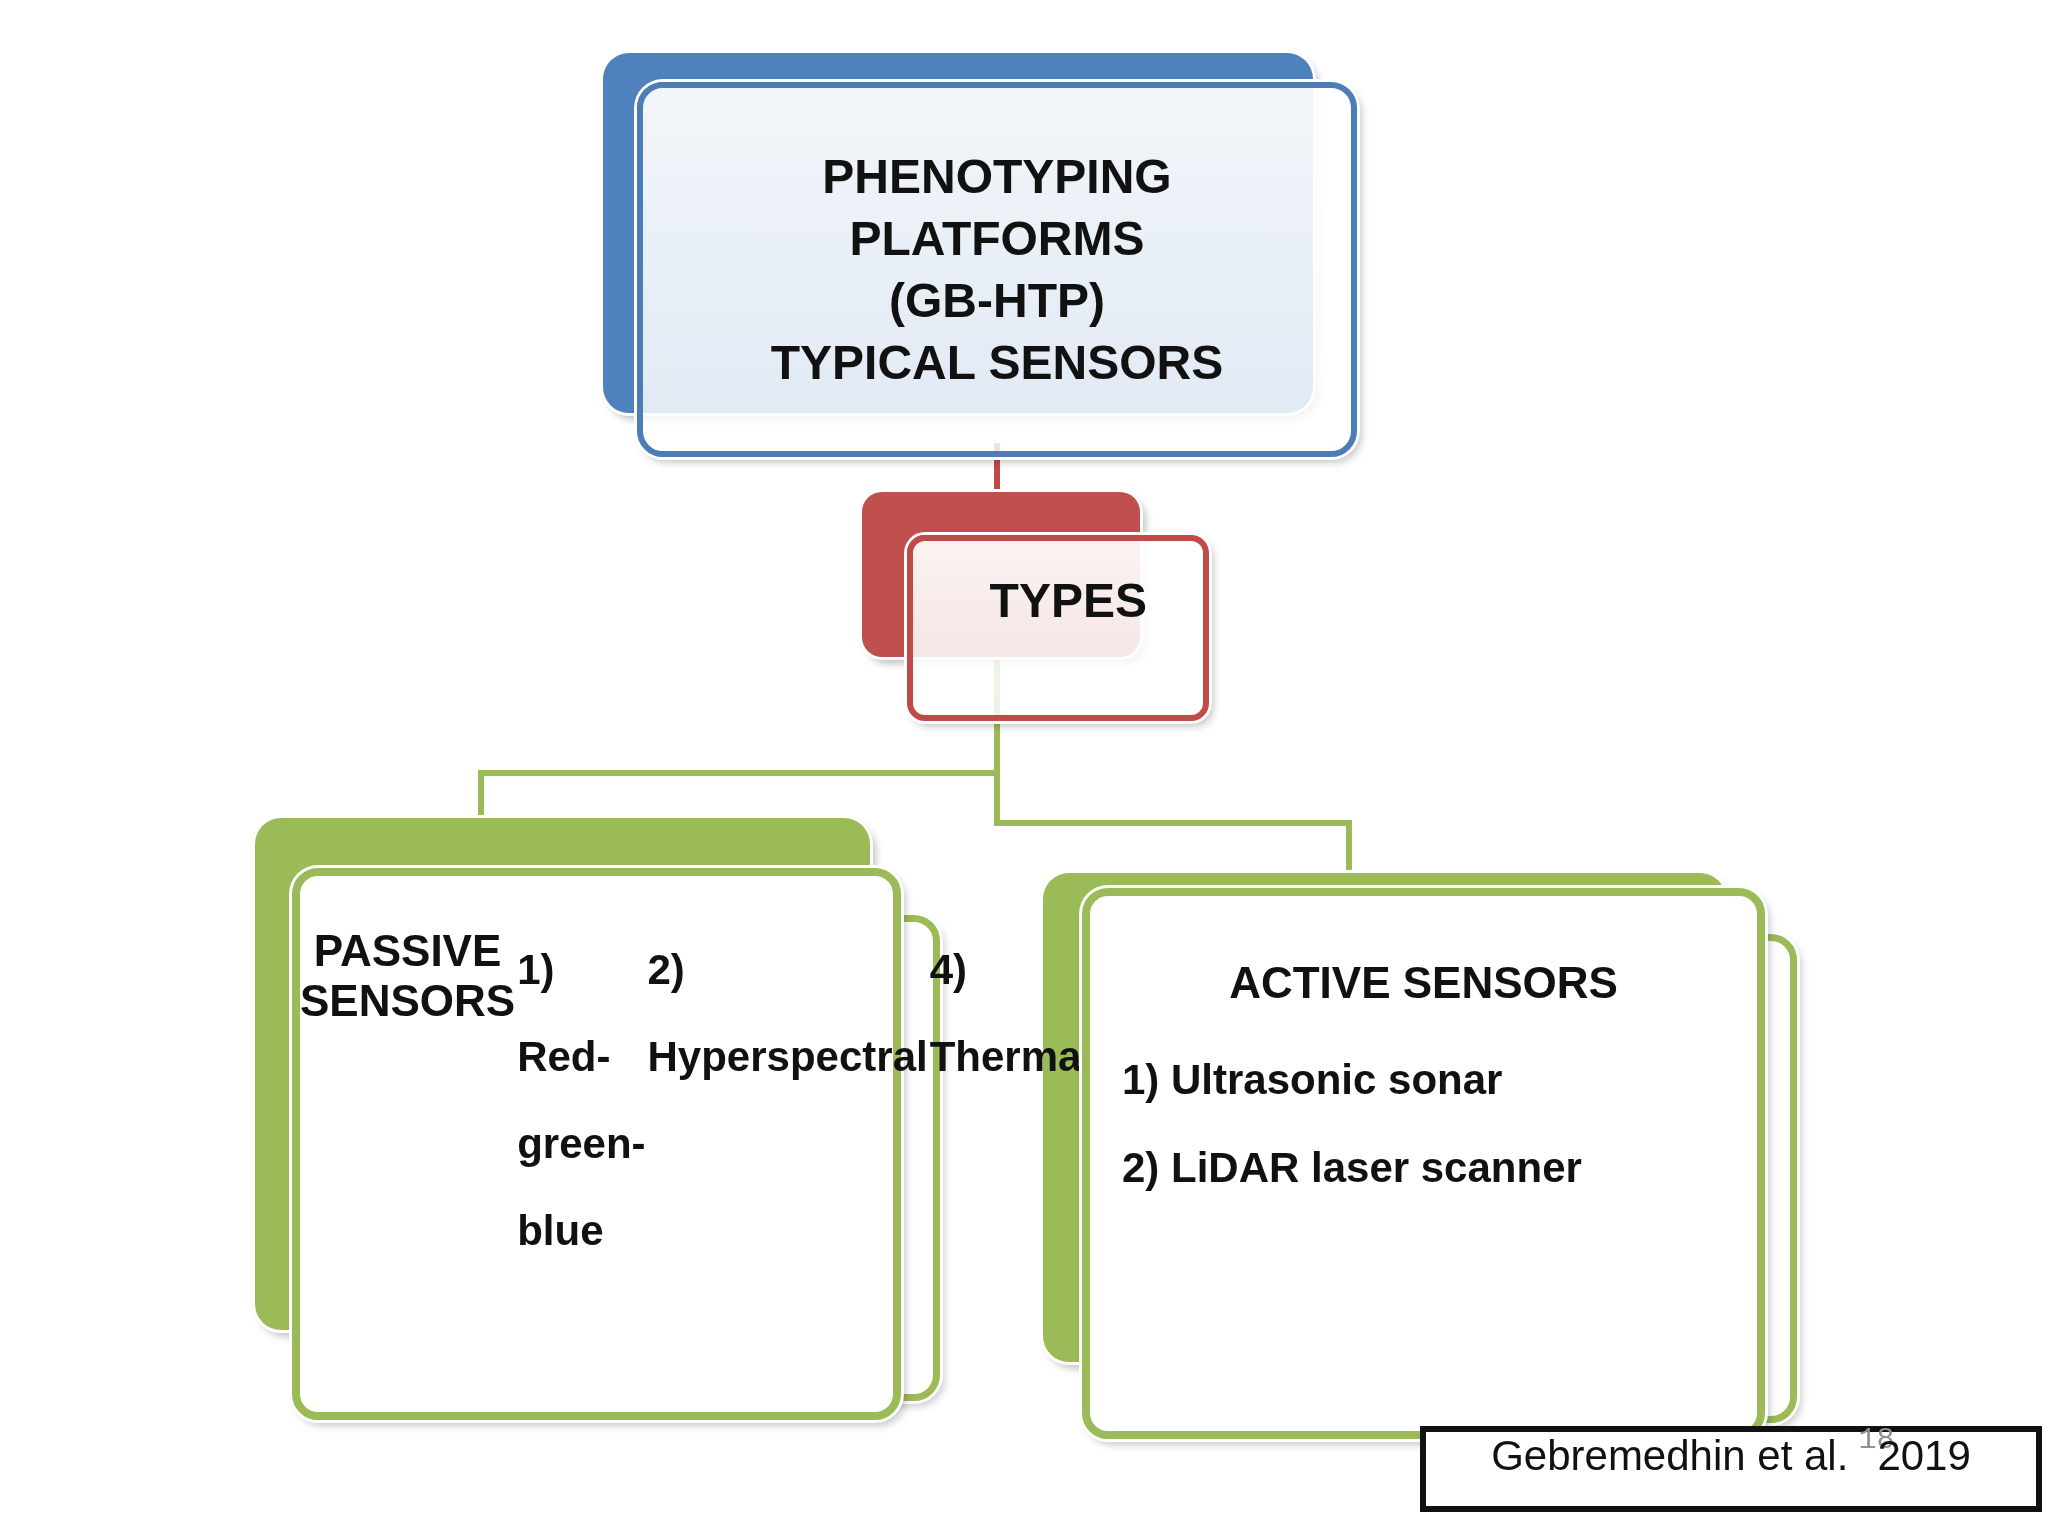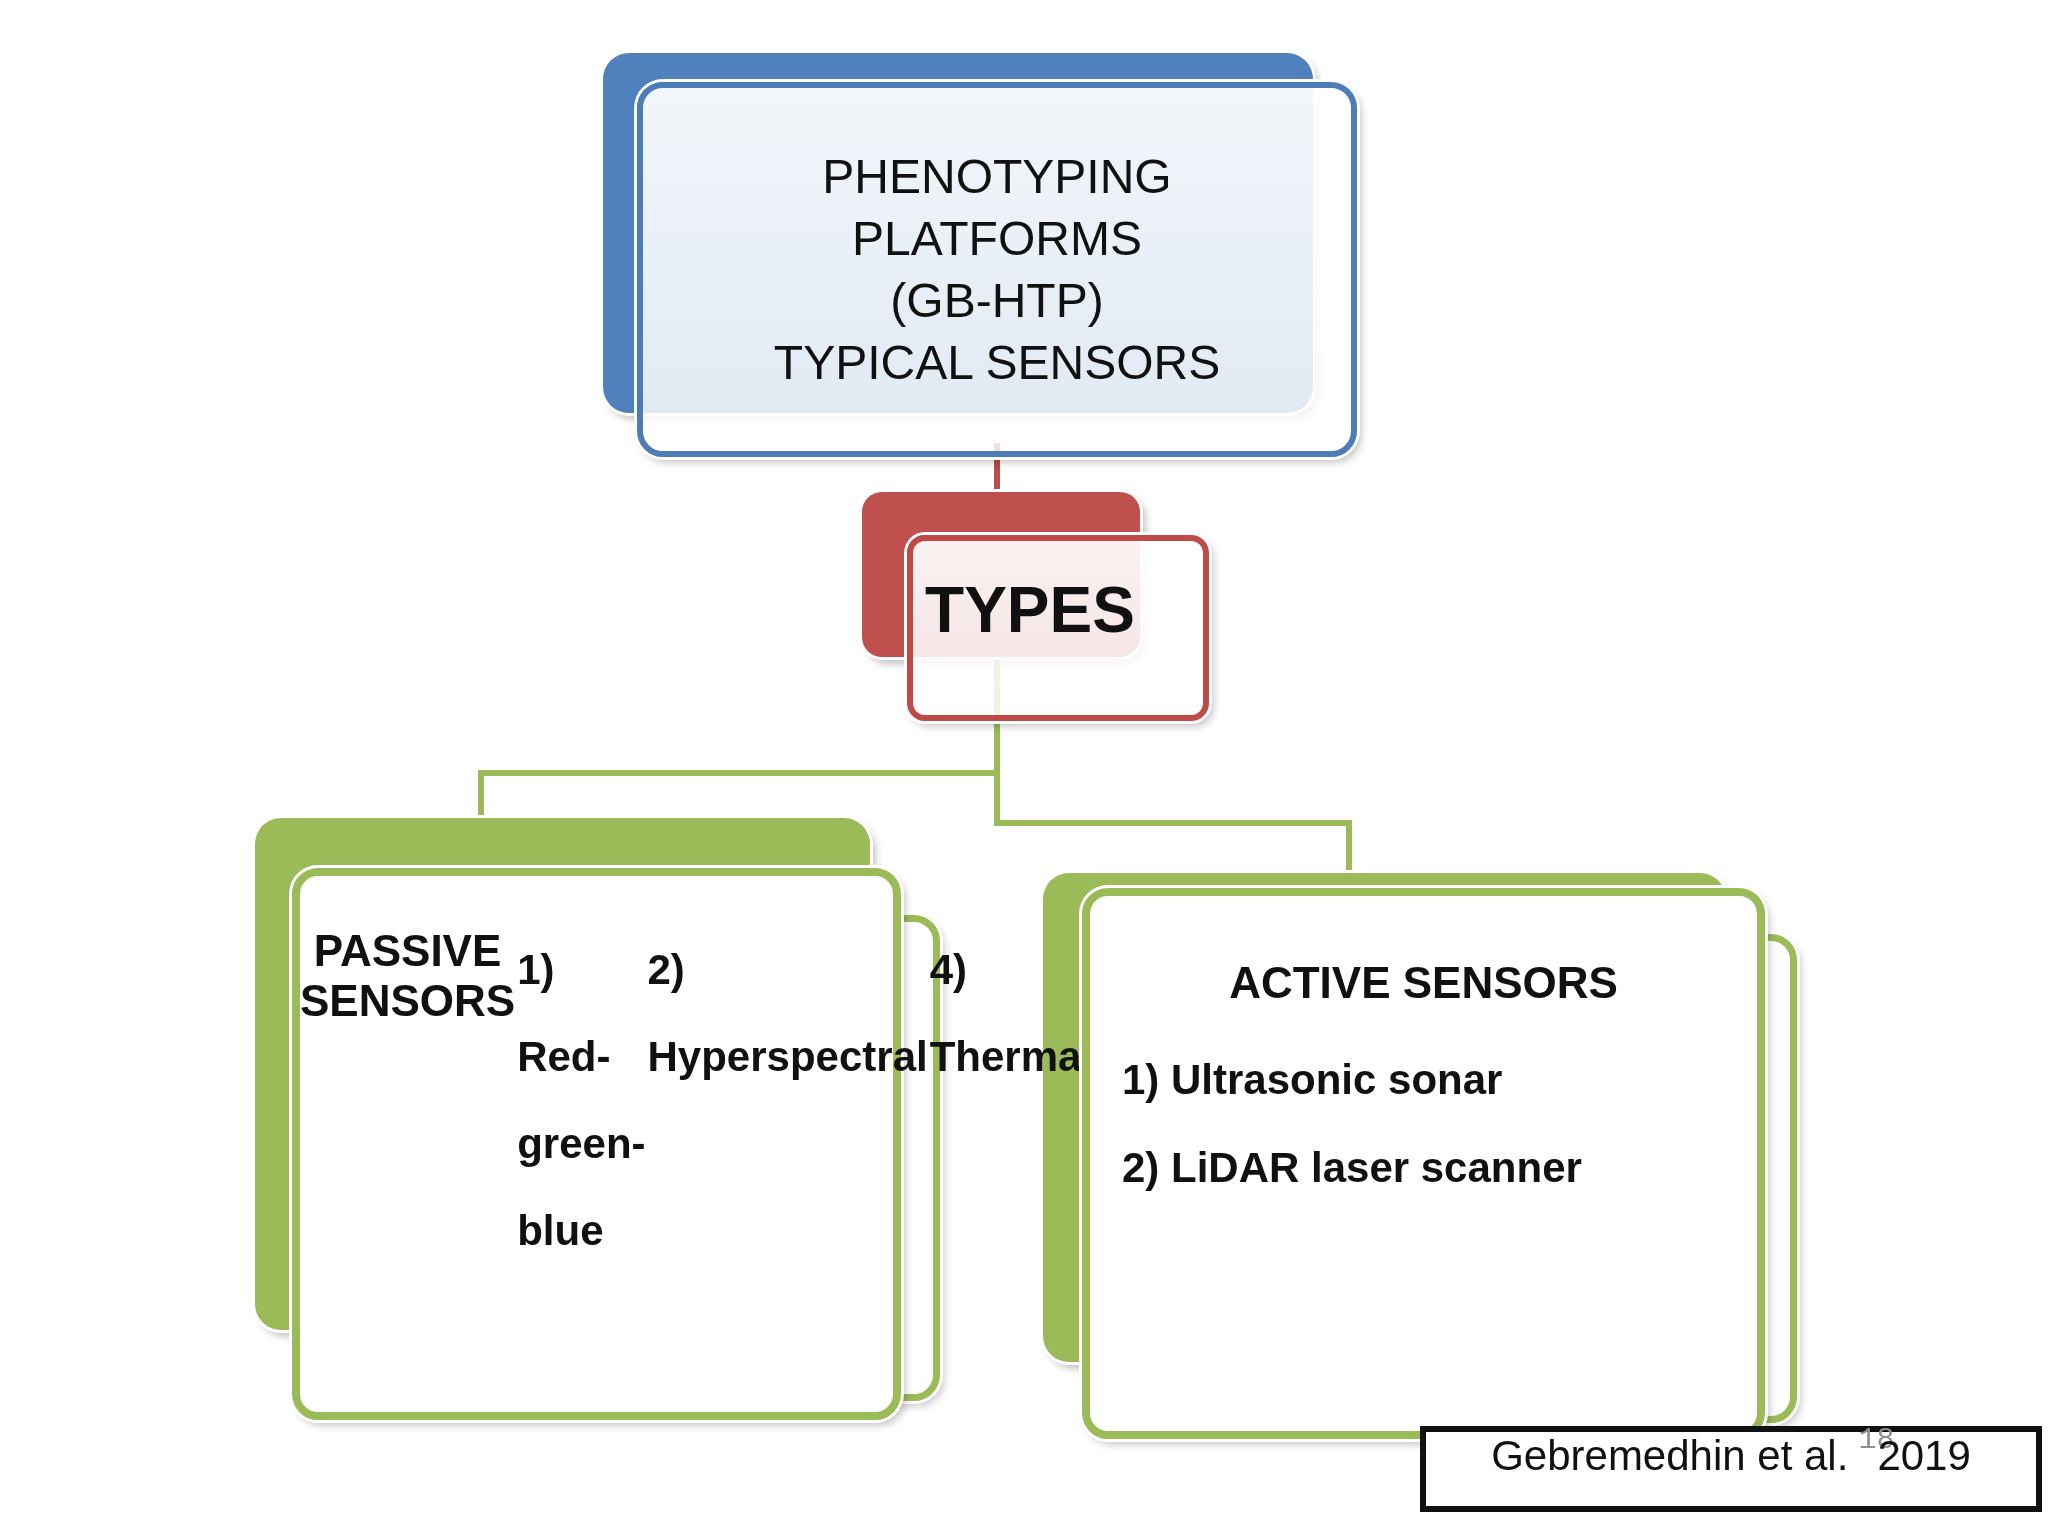--- a/index.html
+++ b/index.html
@@ -31,33 +31,33 @@
             box-shadow:0 0 0 3px #ffffff, 4px 5px 8px rgba(0,0,0,0.25);}
 
   
   .root-back{left:603px;top:53px;width:710px;height:360px;background:#4F81BD;}
   .root-front{
     left:637px;top:82px;width:708px;height:363px;
     border:6px solid #4C7DB6;
     background:linear-gradient(180deg, rgba(255,255,255,0.93), rgba(255,255,255,0.82));
     display:flex;flex-direction:column;justify-content:center;align-items:center;
   }
-  .root-line{font-size:48px;font-weight:400;line-height:62px;text-align:center;}
+  .root-line{font-size:48px;font-weight:700;line-height:62px;text-align:center;}
   .root-line.gap{}
 
   
   .types-back{left:862px;top:492px;width:278px;height:165px;background:#C0504D;border-radius:20px;}
   .types-front{
     left:907px;top:535px;width:290px;height:174px;border-radius:18px;
     border:6px solid #BE4B48;
     background:linear-gradient(180deg, rgba(255,255,255,0.93), rgba(255,255,255,0.82));
   }
   .types-label{
     position:absolute;left:0;top:32px;width:234px;
-    text-align:center;font-size:64px;font-weight:700;
+    text-align:right;font-size:48px;font-weight:700;
   }
 
   
   .green-back{background:#9BBB59;}
   .green-front{border:8px solid #9BBB59;background:#ffffff;}
   .green-outline{border:7px solid #9BBB59;}
 
   .passive-back{left:255px;top:818px;width:615px;height:512px;}
   .passive-outline{left:330px;top:915px;width:596px;height:472px;}
   .passive-front{left:292px;top:868px;width:593px;height:486px;

